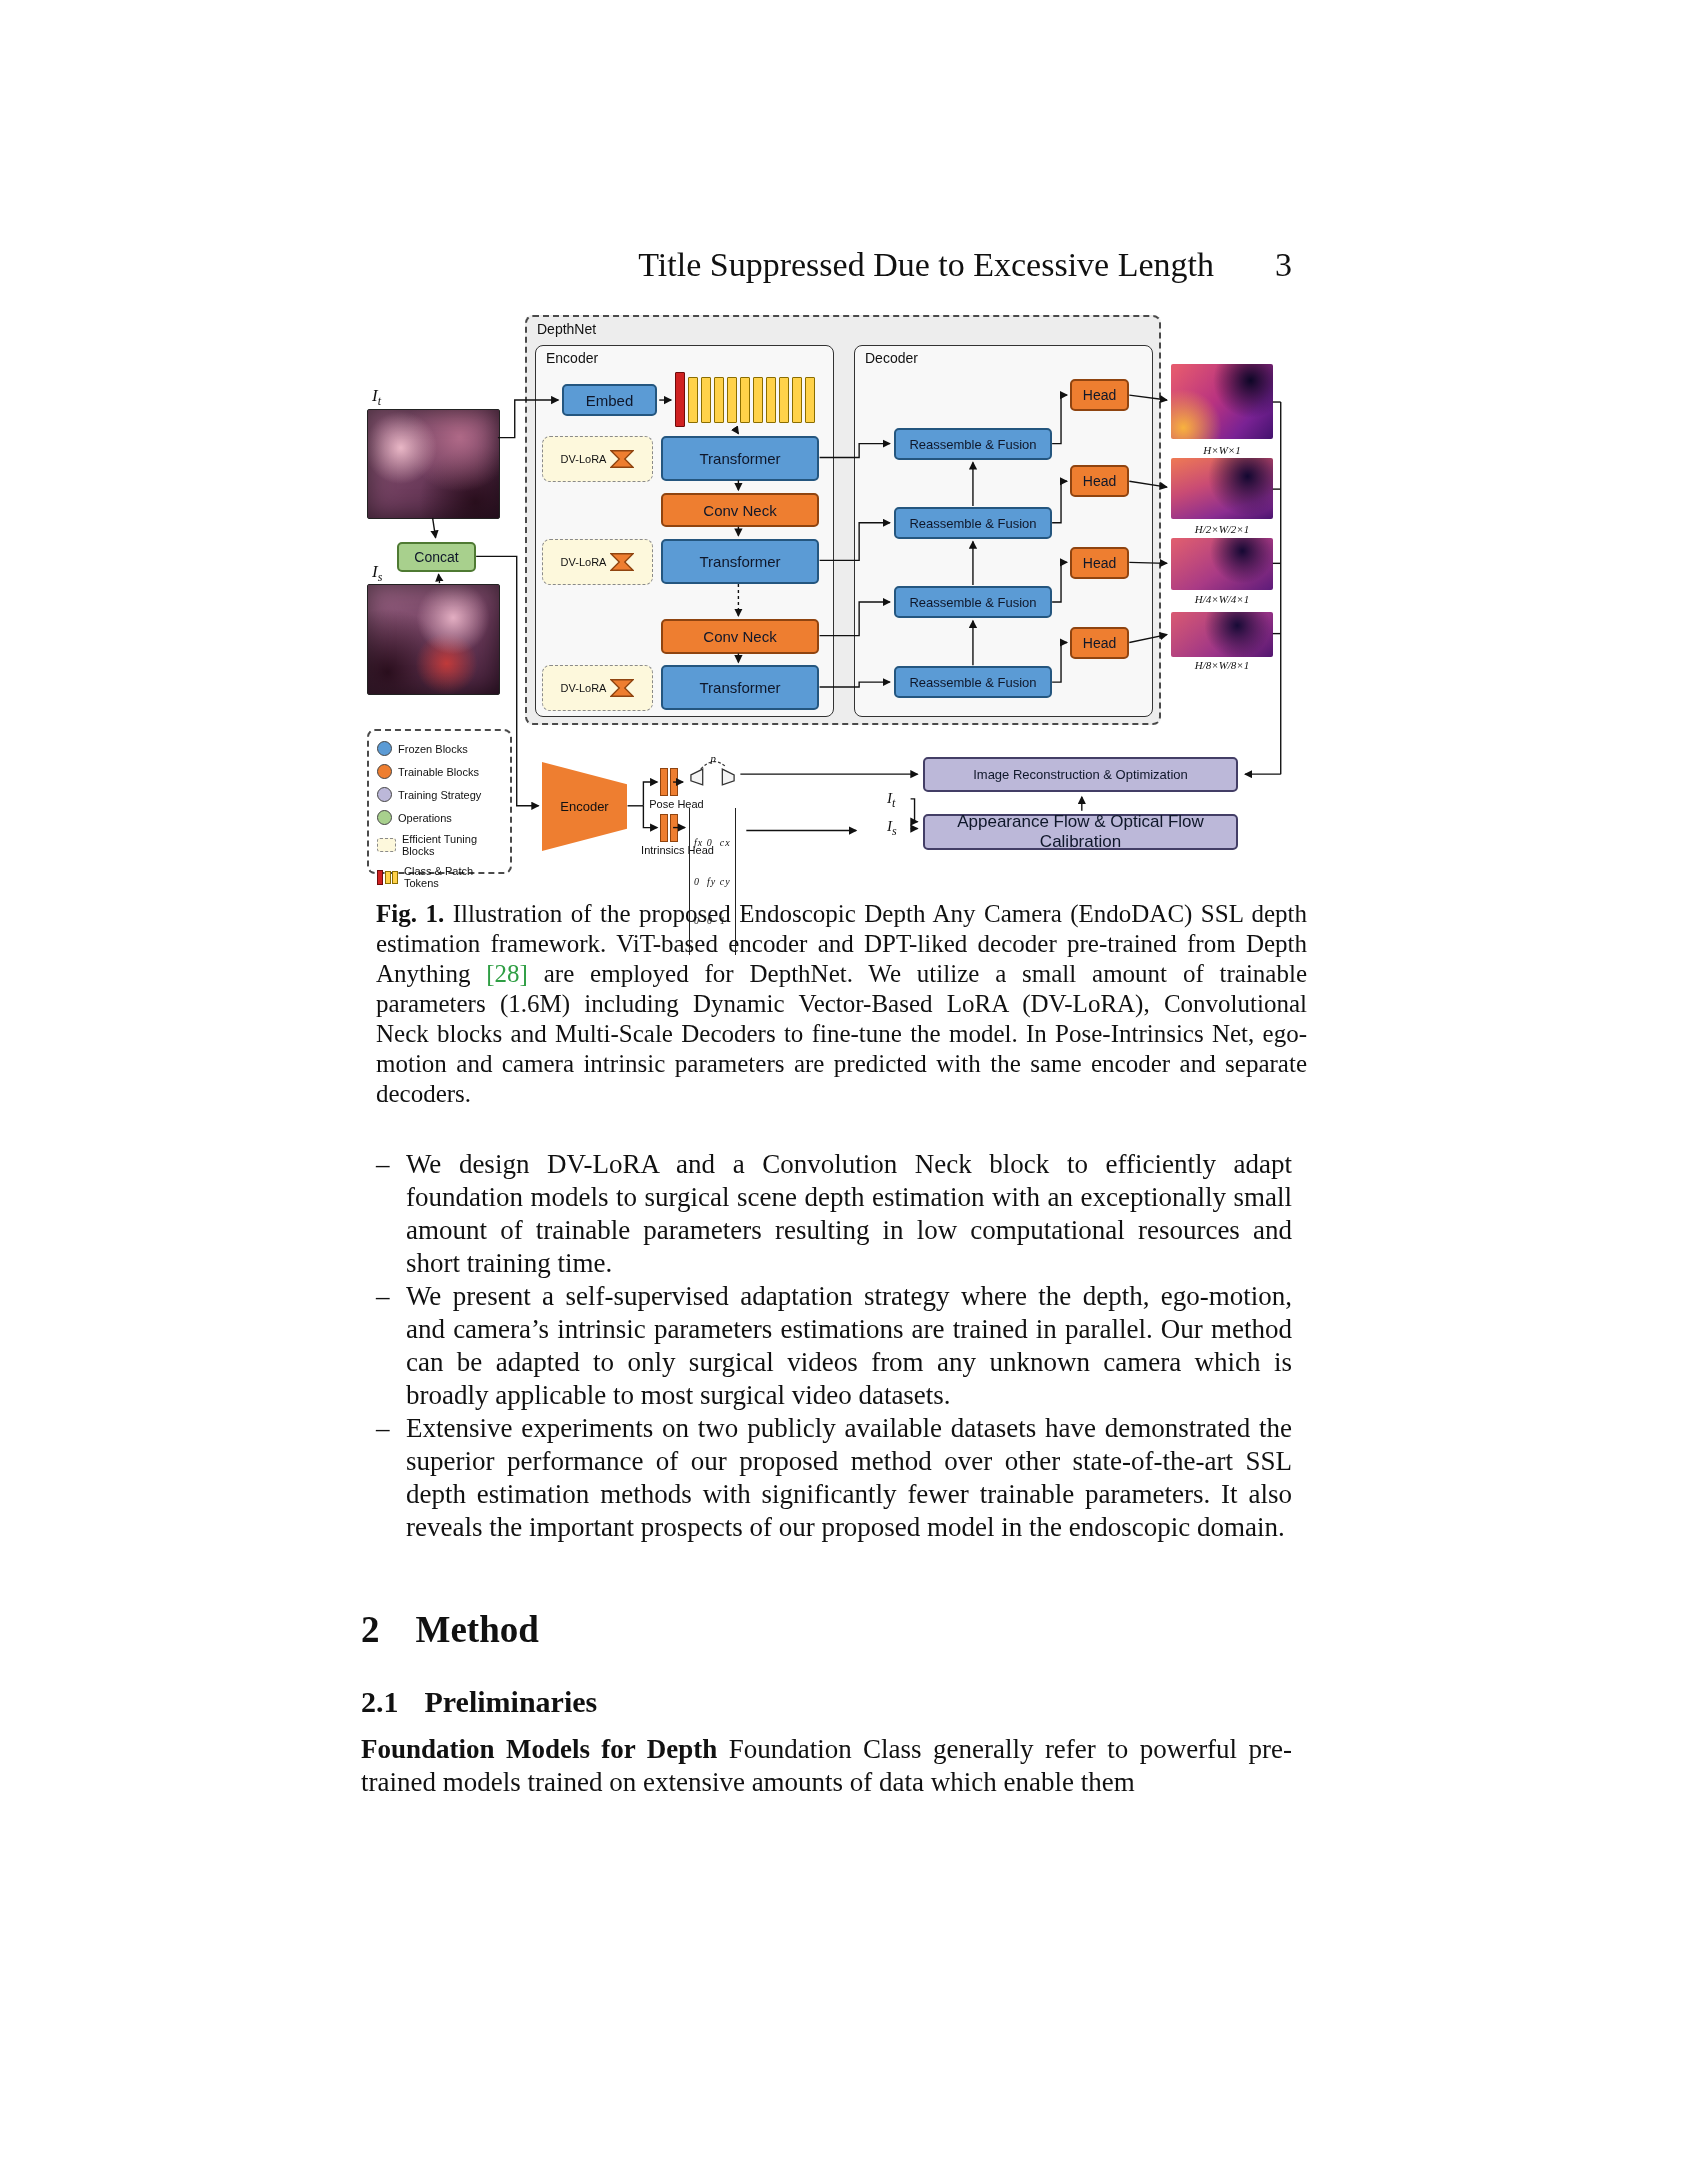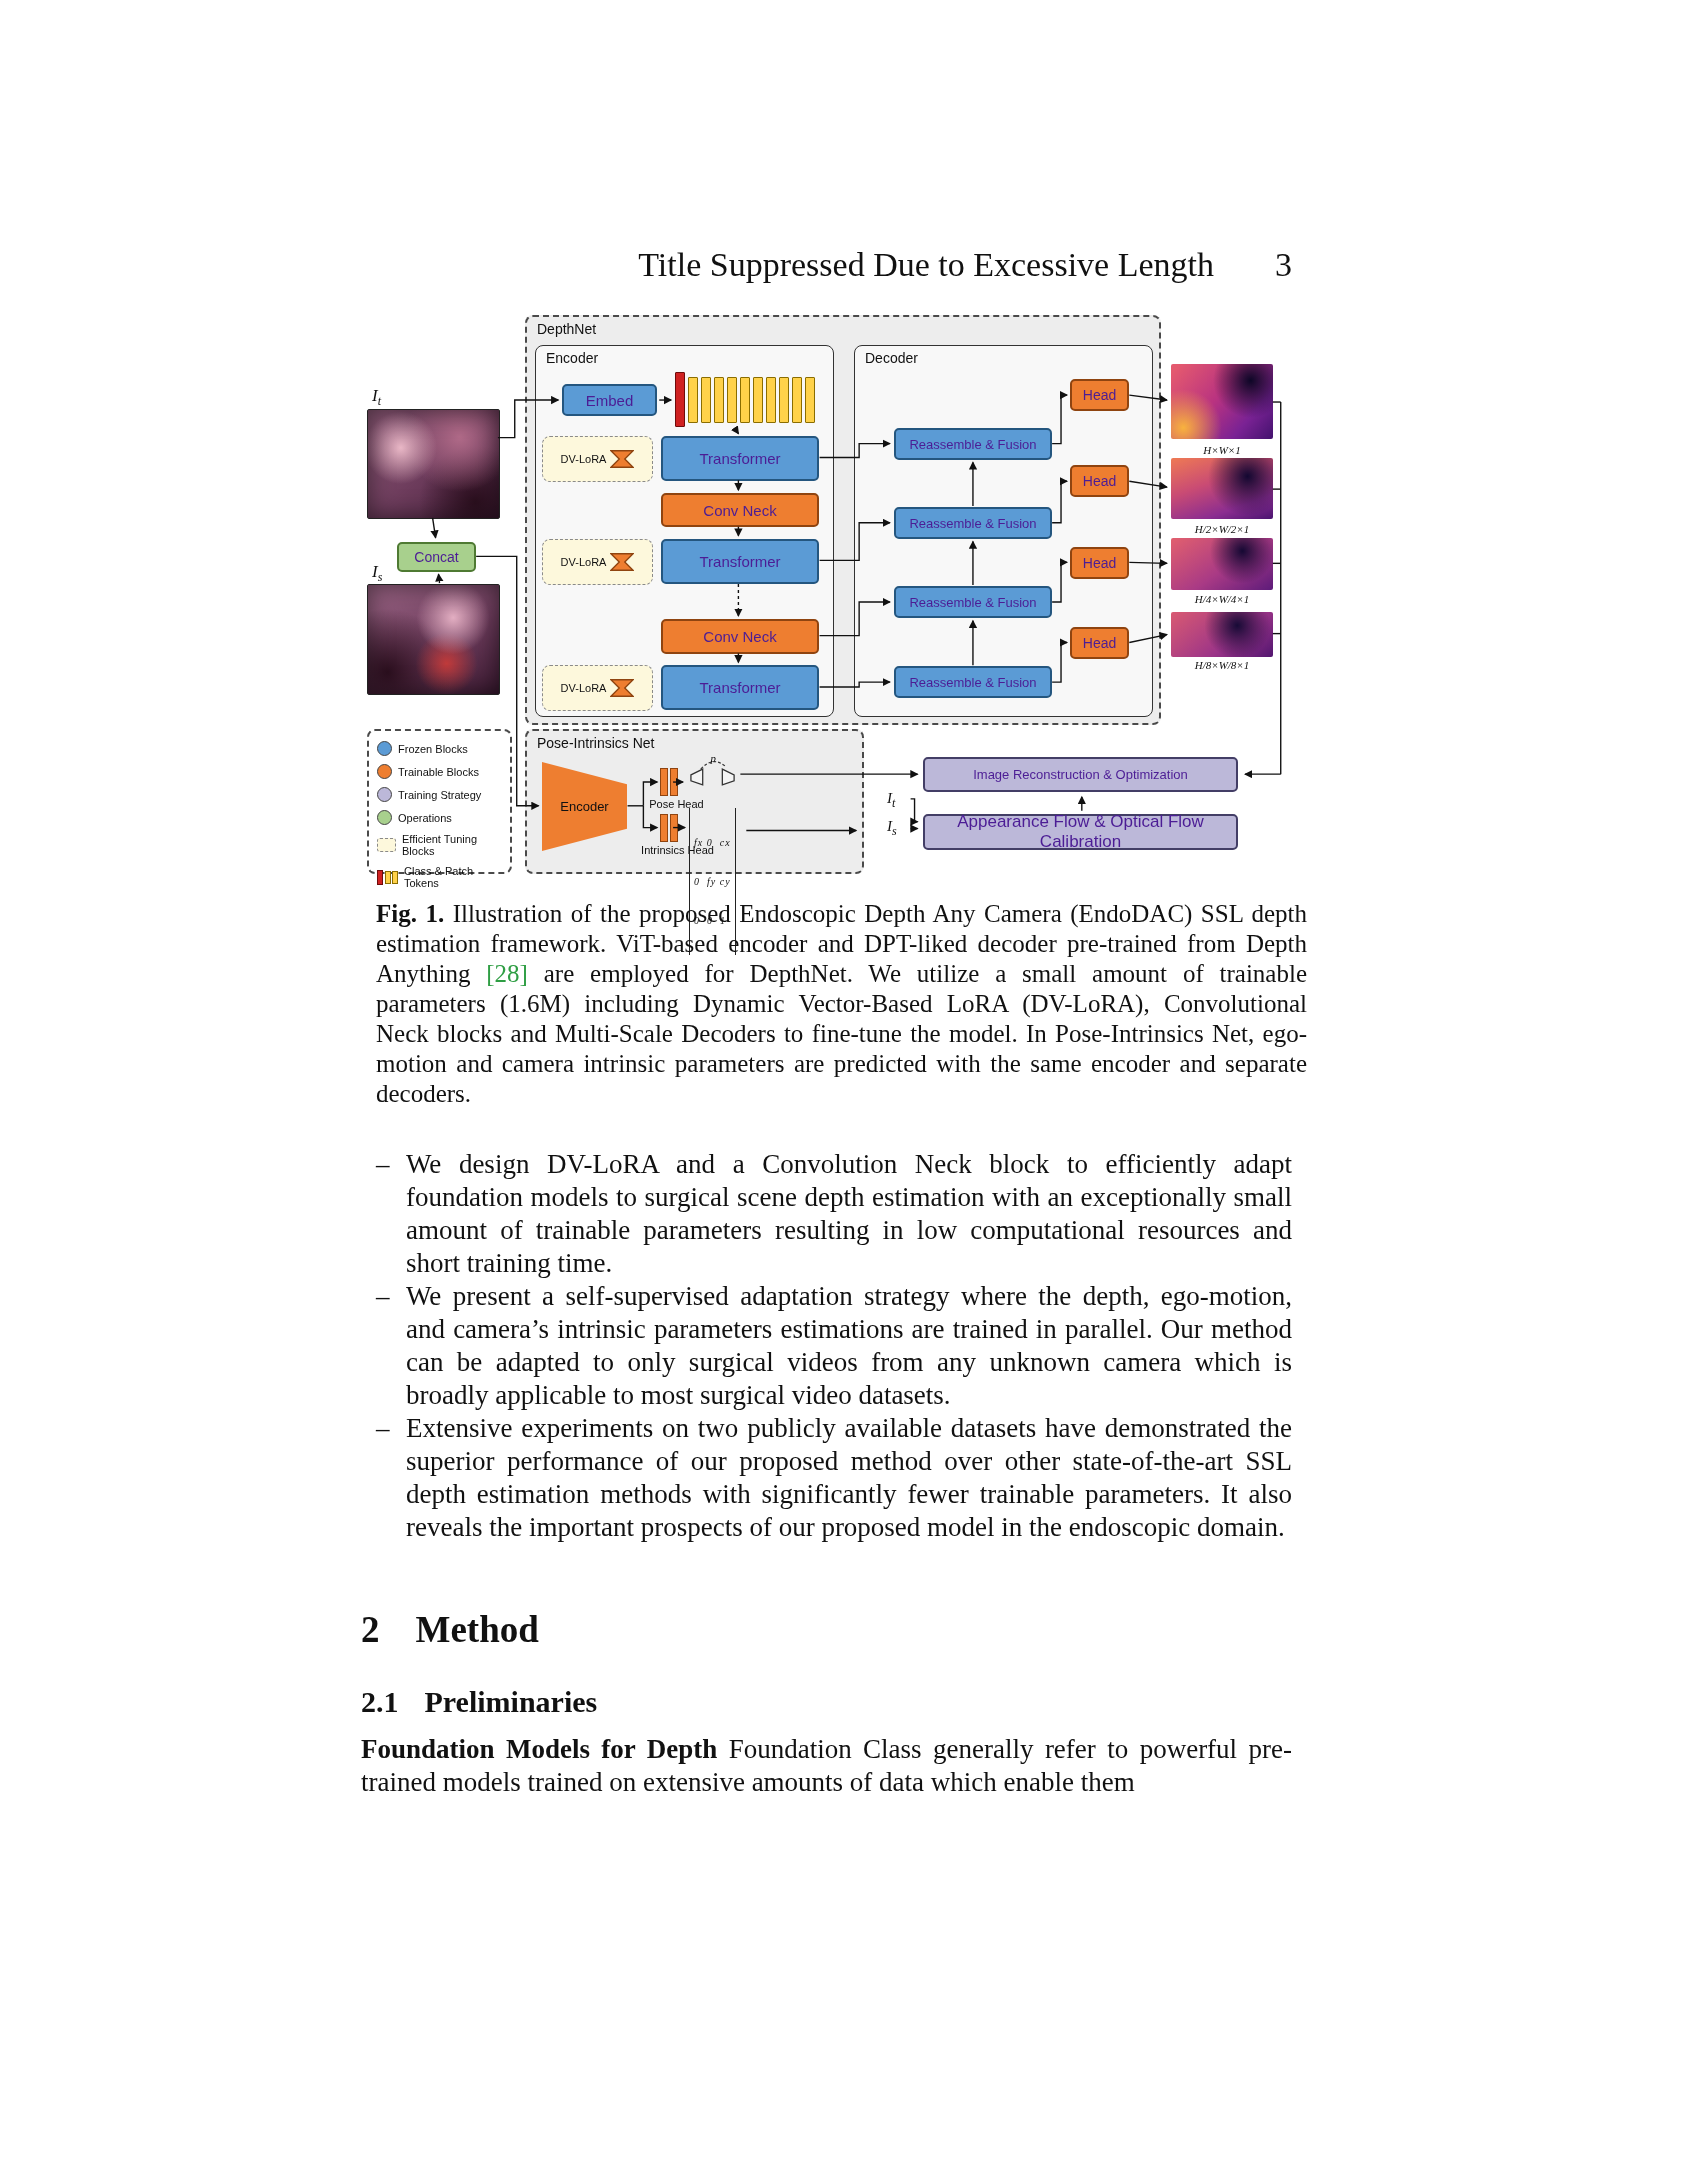--- a/index.html
+++ b/index.html
@@ -16,21 +16,21 @@
   .dash{flex:none;width:42px;padding-left:12px;box-sizing:border-box;}
   .btext{flex:1;text-align:justify;}
   h2.sec{position:absolute;left:361px;top:1608px;margin:0;font-family:"Liberation Serif",serif;font-size:37px;font-weight:bold;}
   h3.subsec{position:absolute;left:361px;top:1685px;margin:0;font-family:"Liberation Serif",serif;font-size:30px;font-weight:bold;}
   .numgap{display:inline-block;width:36px;}
   .numgap2{display:inline-block;width:26px;}
   .body-para{position:absolute;left:361px;top:1733px;width:931px;margin:0;font-family:"Liberation Serif",serif;font-size:27px;line-height:33px;text-align:justify;}
 
   
   .figure{position:absolute;left:364px;top:309px;width:921px;height:574px;}
-  .blk{position:absolute;box-sizing:border-box;display:flex;align-items:center;justify-content:center;text-align:center;border-radius:5px;font-family:"Liberation Sans",sans-serif;color:#4c1d95;}
+  .blk{position:absolute;box-sizing:border-box;display:flex;align-items:center;justify-content:center;text-align:center;border-radius:5px;font-family:"Liberation Sans",sans-serif;color:#0f172a;}
   .blue{background:#5b9bd5;border:2px solid #24567f;}
   .orange{background:#ee7e30;border:2px solid #8f4410;}
   .green{background:#a8d08d;border:2px solid #4f7a33;}
   .lav{background:#bcb8d9;border:2px solid #433e66;}
   .dashbox{position:absolute;box-sizing:border-box;border:2px dashed #4a4a4a;border-radius:8px;}
   .graybg{background:#ededed;}
   .whitebg{background:#ffffff;}
   .innerbox{position:absolute;box-sizing:border-box;border:1.6px solid #333;border-radius:8px;background:#f8f8f8;}
   .boxtitle{position:absolute;left:10px;top:4px;font-family:"Liberation Sans",sans-serif;font-size:14px;color:#111;}
   .dvbox{position:absolute;box-sizing:border-box;border:1.5px dashed #8a8a8a;border-radius:8px;background:#fdf8dc;display:flex;align-items:center;justify-content:center;gap:4px;font-family:"Liberation Sans",sans-serif;font-size:11px;}
@@ -183,23 +183,20 @@
     <div class="lrow">
         <span class="ltoks">
           <span class="ltok cls"></span>
           <span class="ltok"></span>
           <span class="ltok"></span>
         </span>
         <span>Class &amp; Patch Tokens</span>
       </div>
   </div>
 
-  <div class="dashbox graybg" style="left:161px;top:420px;width:339px;height:145px;">
-    <span class="boxtitle">Pose-Intrinsics Net</span>
-  </div>
   <div class="trap" style="left:178px;top:453px;width:85px;height:89px;">Encoder</div>
 
   <div class="pbars" style="left:296px;top:459px;">
       <span class="pbar"></span>
       <span class="pbar"></span>
     </div>
   <div class="slab" style="left:278px;top:489px;width:69px;">Pose Head</div>
 
   <svg class="abs" style="left:323px;top:442px;" width="53" height="42" viewBox="0 0 54 42">
     <path d="M14,18 Q27,4 40,16" fill="none" stroke="#333" stroke-width="1.2" stroke-dasharray="3,2"></path>

